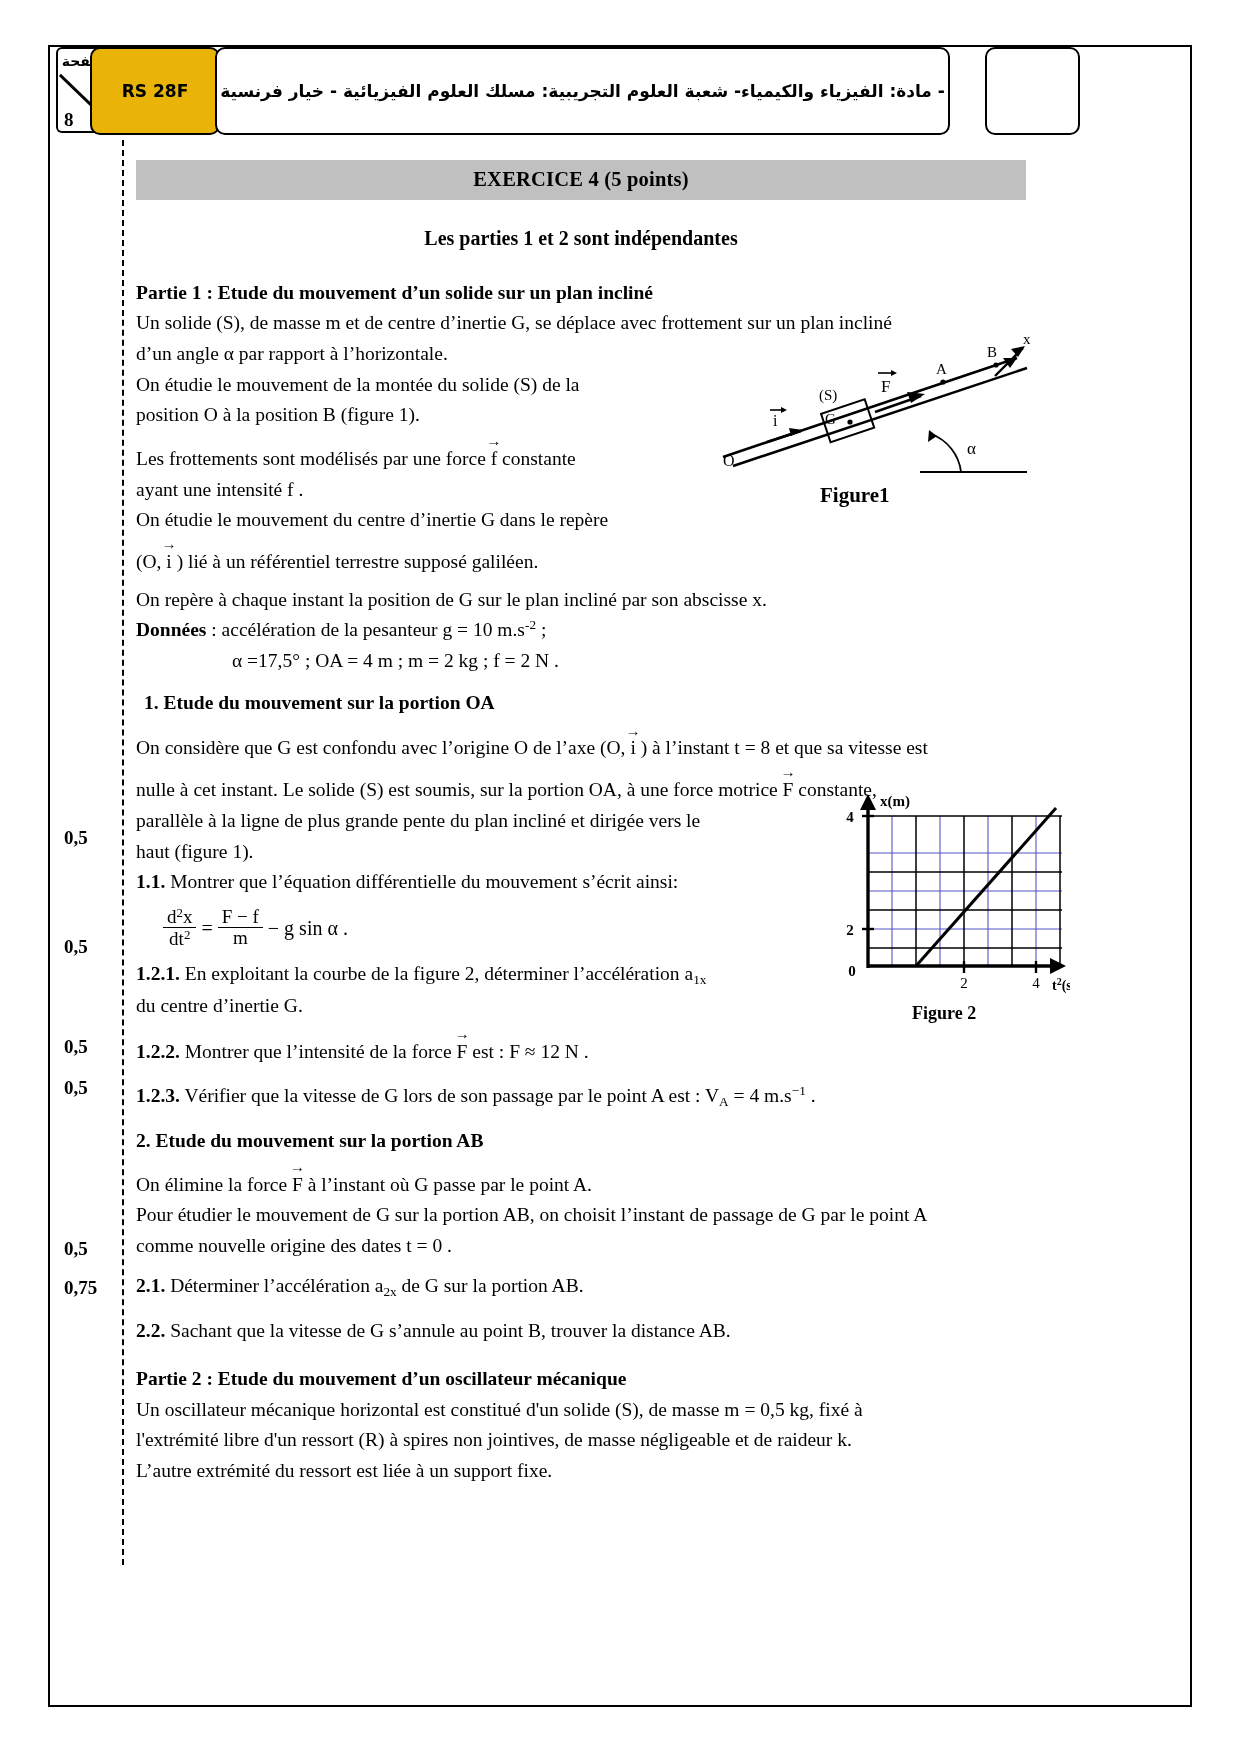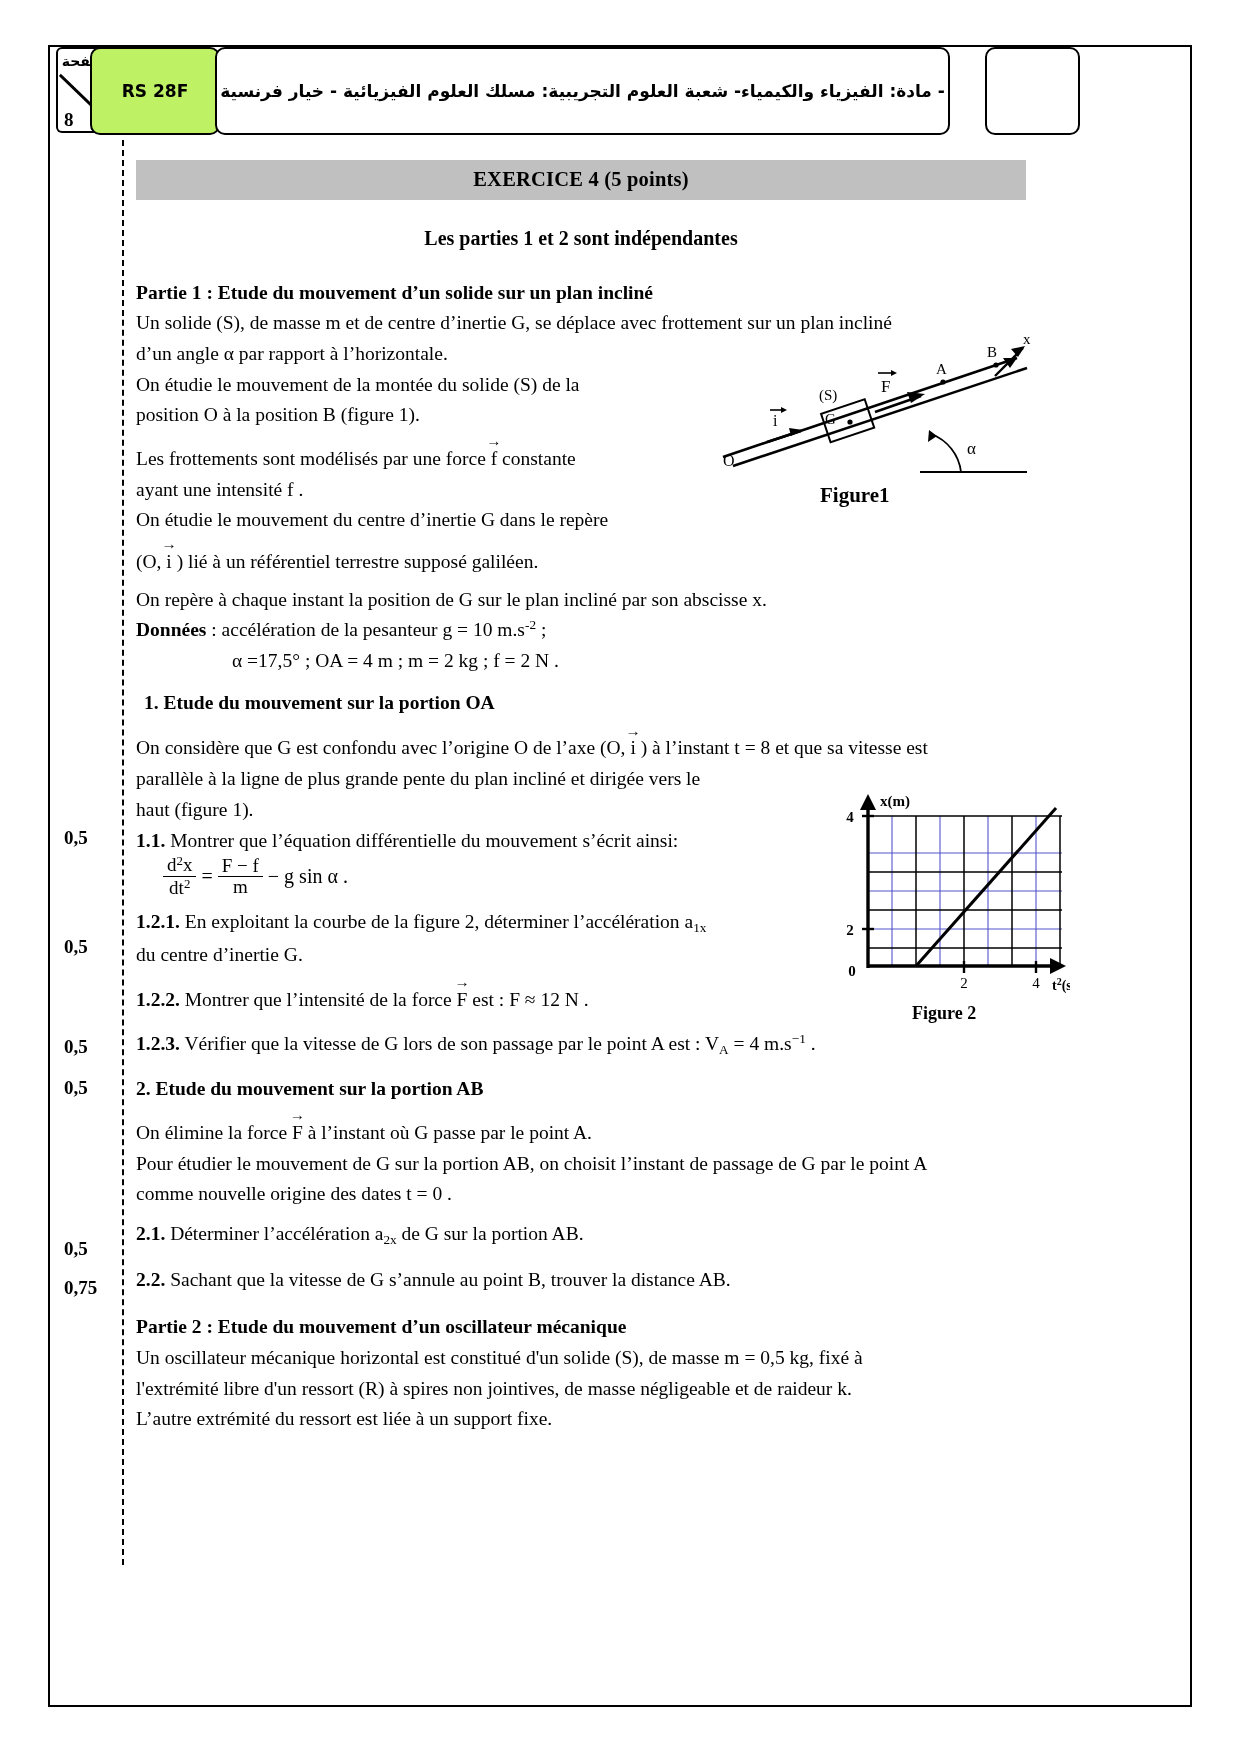--- a/index.html
+++ b/index.html
@@ -99,21 +99,21 @@
   }
   .hdr-code {
     position: absolute;
     left: 90px;
     top: 47px;
     width: 130px;
     height: 88px;
     border: 2px solid #000;
     border-radius: 10px;
     box-sizing: border-box;
-    background: #bef264;
+    background: #eab308;
     display: flex;
     align-items: center;
     justify-content: center;
     font-family: "DejaVu Sans", sans-serif;
     font-size: 17px;
     font-weight: bold;
   }
   .hdr-main {
     position: absolute;
     left: 215px;
@@ -224,21 +224,21 @@
     vertical-align: middle;
     text-align: center;
     font-size: 0.95em;
     line-height: 1.05;
     margin: 0 3px;
   }
   .frac .num { display: block; padding: 0 4px; }
   .frac .den { display: block; border-top: 1.4px solid #000; padding: 0 4px; }
 
   .eqline {
-    margin-top: 0;
+    margin-top: 10px;
     margin-left: 24px;
     font-size: 20px;
     display: flex;
     align-items: center;
     gap: 2px;
   }
 
   
   .fig1 {
     position: absolute;
@@ -325,20 +325,25 @@
       <span class="bold">Données</span><span> : accélération de la pesanteur g = 10 m.s</span><sup>-2</sup><span> ;</span>
     </p>
     <p class="para" style="margin-left:96px;">α =17,5°      ;        OA = 4 m       ;          m = 2 kg       ;        f = 2 N .</p>
 
     <p class="bold" style="margin-top:14px; margin-left:8px;">1.  Etude du mouvement sur la portion OA</p>
     <p class="para" style="margin-top:18px;">
       <span>On considère que G est confondu avec l’origine O de l’axe (O,</span>
       <span class="vec">i</span>
       <span>) à l’instant t = 8 et que sa vitesse est</span>
     </p>
+    <p class="para" style="margin-top:14px;">
+      <span>nulle à cet instant. Le solide (S) est soumis, sur la portion OA, à une force motrice</span>
+      <span class="vec">F</span>
+      <span>constante,</span>
+    </p>
     <p class="para">parallèle à la ligne de plus grande pente du plan incliné et dirigée vers le</p>
     <p class="para">haut (figure 1).</p>
 
     <p class="para" style="margin-top:3px;">
       <span class="bold">1.1.</span><span> Montrer que l’équation différentielle du mouvement s’écrit ainsi:</span>
     </p>
 
     <div class="eqline">
       <span class="frac">
         <span class="num"><span>d</span><sup>2</sup><span>x</span></span>

